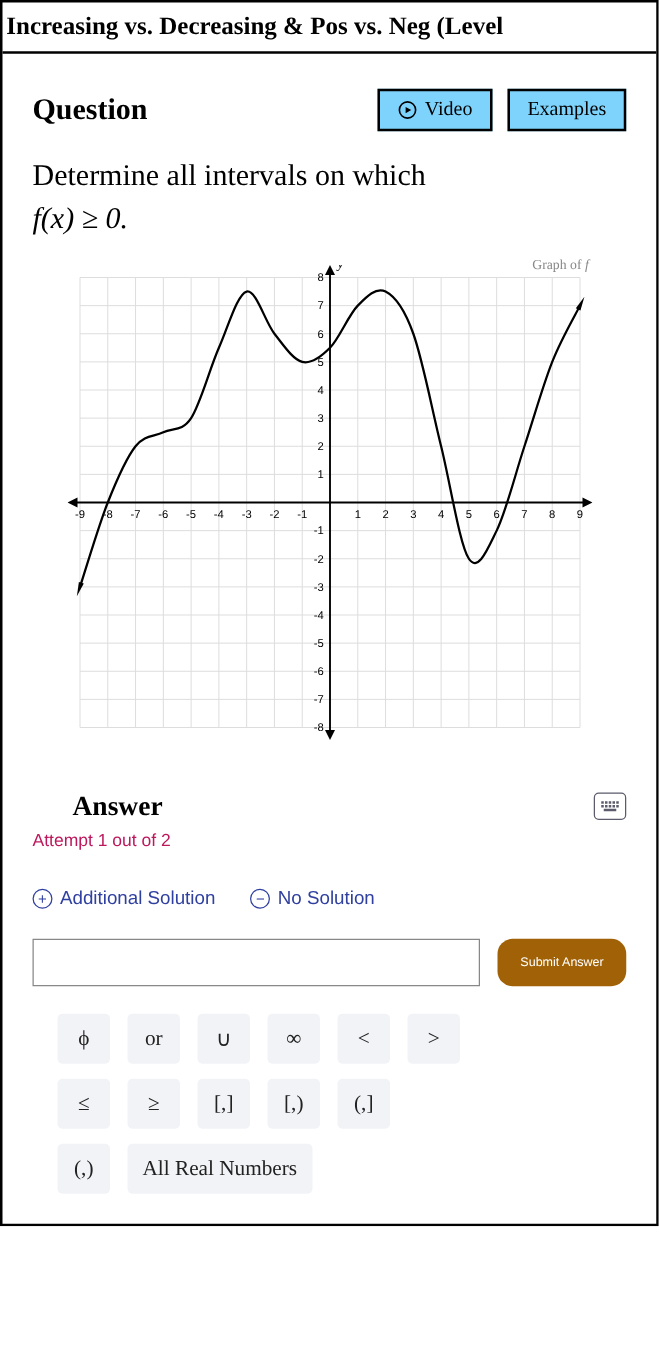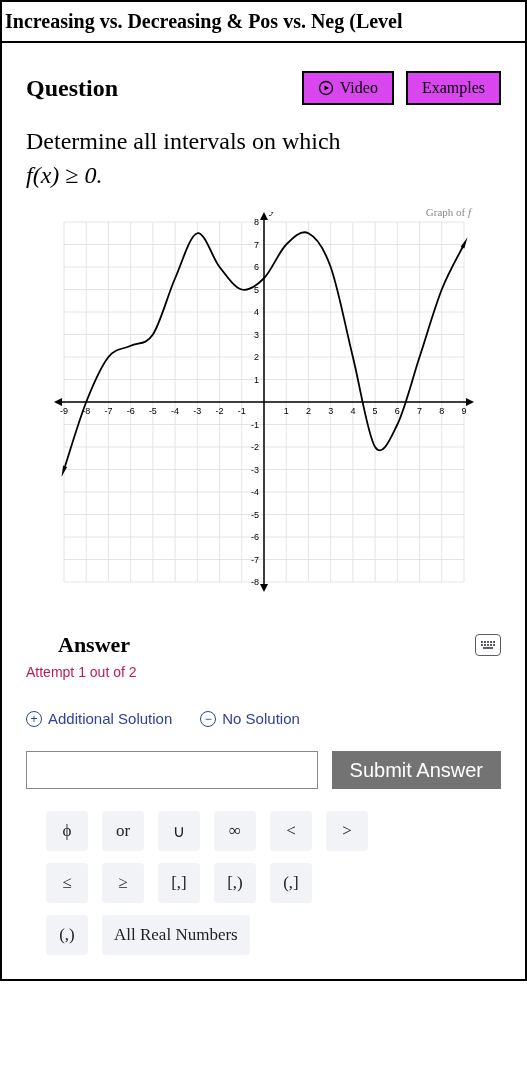--- a/index.html
+++ b/index.html
@@ -29,21 +29,21 @@
     gap: 12px;
     margin-bottom: 20px;
   }
   .qlabel {
     font-weight: bold;
     font-size: 24px;
     flex: 1;
   }
   .btn-outline {
     border: 2px solid #000;
-    background: #d946ef;
+    background: #7dd3fc;
     padding: 6px 14px;
     font-size: 16px;
     font-family: inherit;
     cursor: pointer;
     display: inline-flex;
     align-items: center;
     gap: 6px;
   }
   .prompt {
     font-size: 24px;
@@ -104,28 +104,28 @@
   }
   .submit-row { display: flex; gap: 14px; margin-bottom: 22px; }
   .answer-input {
     flex: 1;
     border: 1.5px solid #888;
     height: 38px;
     padding: 4px 8px;
     font-size: 16px;
   }
   .submit-btn {
-    background: #737373;
+    background: #a16207;
     color: #fff;
     border: none;
     padding: 0 18px;
-    font-size: 20px;
+    font-size: 10px;
     font-family: Arial, sans-serif;
     cursor: pointer;
-    border-radius: 0;
+    border-radius: 12px;
   }
   .key-rows { display: flex; flex-direction: column; gap: 12px; }
   .key-row { display: flex; gap: 14px; flex-wrap: wrap; padding-left: 20px;}
   .key {
     min-width: 42px;
     height: 40px;
     background: #f2f3f7;
     border: none;
     border-radius: 4px;
     font-size: 17px;

